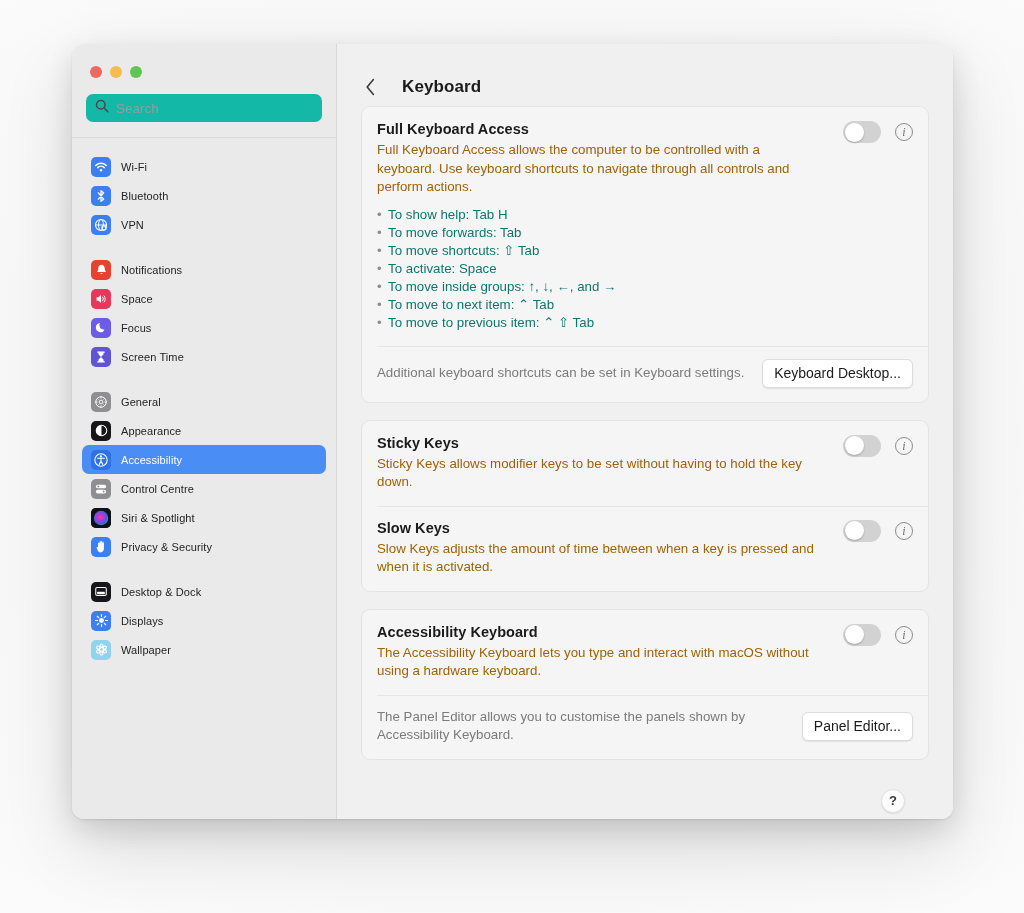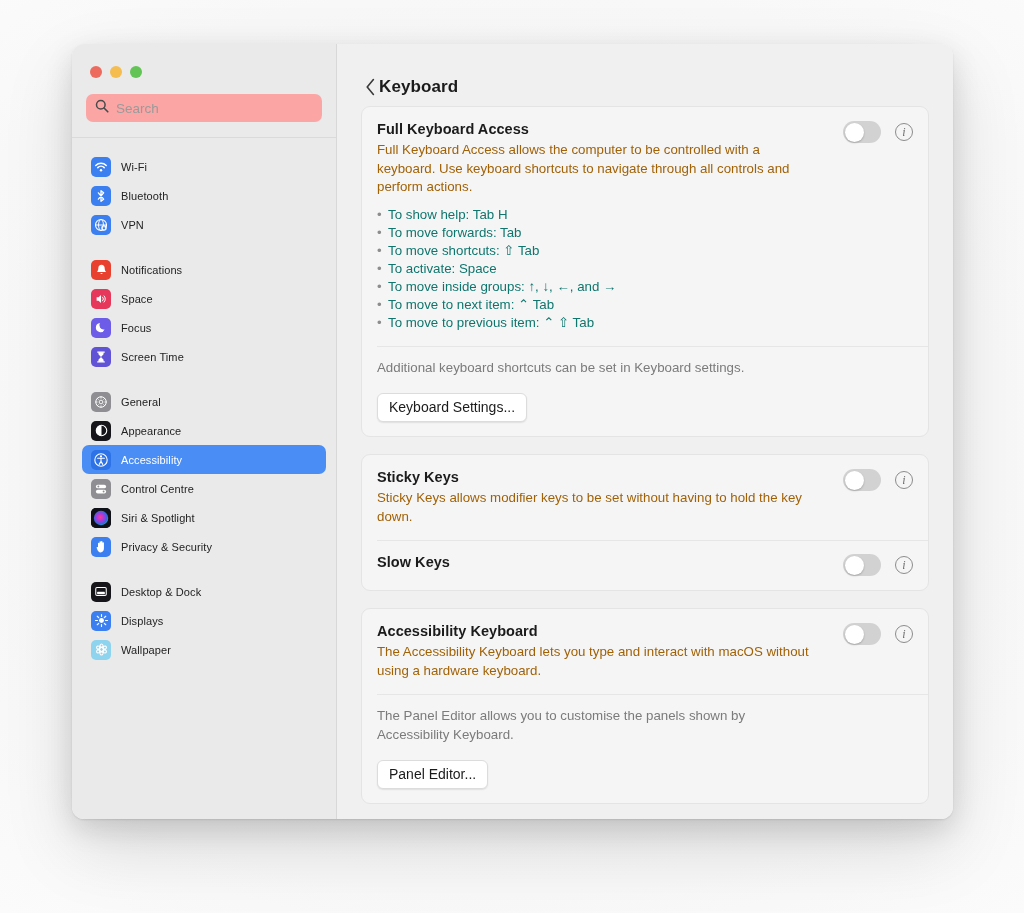--- a/index.html
+++ b/index.html
@@ -60,21 +60,21 @@
     border-radius: 50%;
   }
   .tl.red    { background: #ed6a5e; }
   .tl.yellow { background: #f5bd4f; }
   .tl.green  { background: #61c454; }
 
   #search-wrap { padding: 16px 14px 0 14px; }
   #search-field {
     height: 28px;
     border-radius: 7px;
-    background: #fca5a5;
+    background: #14b8a6;
     display: flex;
     align-items: center;
     gap: 7px;
     padding: 0 9px;
   }
   #search-field .mag { flex: 0 0 auto; display: block; }
   #search-input {
     border: 0;
     background: transparent;
     outline: none;
@@ -135,21 +135,21 @@
   #main {
     flex: 1;
     background: #f0f0f0;
     position: relative;
     overflow: hidden;
   }
 
   #main-header {
     display: flex;
     align-items: center;
-    gap: 0;
+    gap: 23px;
     padding: 24px 0 0 24px;
     height: 62px;
     text-align: center;
   }
   #back-button {
     width: 18px; height: 22px;
     display: flex; align-items: center; justify-content: center;
     cursor: default;
   }
   #page-title {
@@ -261,26 +261,25 @@
   .bullets li::before {
     content: "\2022";
     position: absolute;
     left: 0;
     color: #8d8d8d;
   }
 
   
   .footer-row {
     display: flex;
-    align-items: flex-start;
+    align-items: center;
     justify-content: space-between;
     gap: 16px;
     padding: 13px 15px 14px 15px;
     position: relative;
-    flex-direction: column;
   }
   .footer-row::before {
     content: "";
     position: absolute;
     left: 15px; right: 0; top: 0;
     height: 1px;
     background: #e6e6e6;
   }
   .footer-text {
     font-size: 13.3px;
@@ -565,21 +564,21 @@
             <li>To move forwards: Tab</li>
             <li>To move shortcuts: ⇧ Tab</li>
             <li>To activate: Space</li>
             <li>To move inside groups: ↑, ↓, ←, and →</li>
             <li>To move to next item: ⌃ Tab</li>
             <li>To move to previous item: ⌃ ⇧ Tab</li>
           </ul>
         </div>
         <div class="footer-row">
           <div class="footer-text">Additional keyboard shortcuts can be set in Keyboard settings.</div>
-          <button class="push-button">Keyboard Settings...</button>
+          <button class="push-button">Keyboard Desktop...</button>
         </div>
       </div>
 
       <div class="card">
         <div class="row">
           <div class="row-head">
             <div>
               <div class="row-title">Sticky Keys</div>
               <div class="row-desc">Sticky Keys allows modifier keys to be set without having to hold the key down.</div>
             </div>
@@ -588,20 +587,21 @@
                 <div class="knob"></div>
               </div>
               <div class="info-icon">i</div>
             </div>
           </div>
         </div>
         <div class="row">
           <div class="row-head">
             <div>
               <div class="row-title">Slow Keys</div>
+              <div class="row-desc">Slow Keys adjusts the amount of time between when a key is pressed and when it is activated.</div>
             </div>
             <div class="row-controls">
               <div class="toggle">
                 <div class="knob"></div>
               </div>
               <div class="info-icon">i</div>
             </div>
           </div>
         </div>
       </div>

